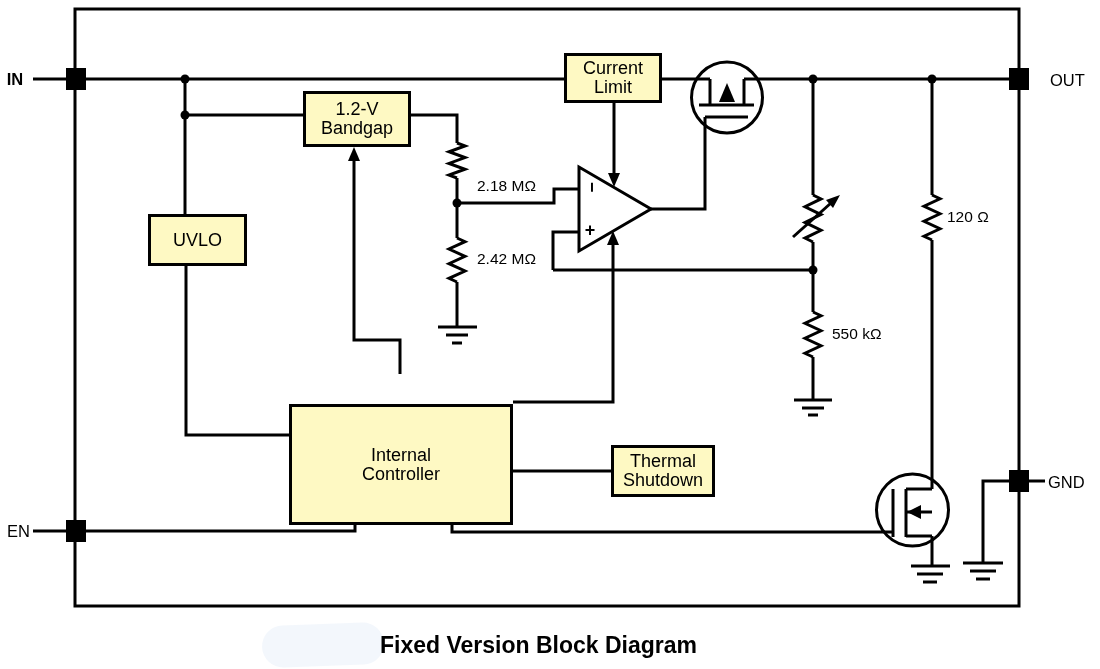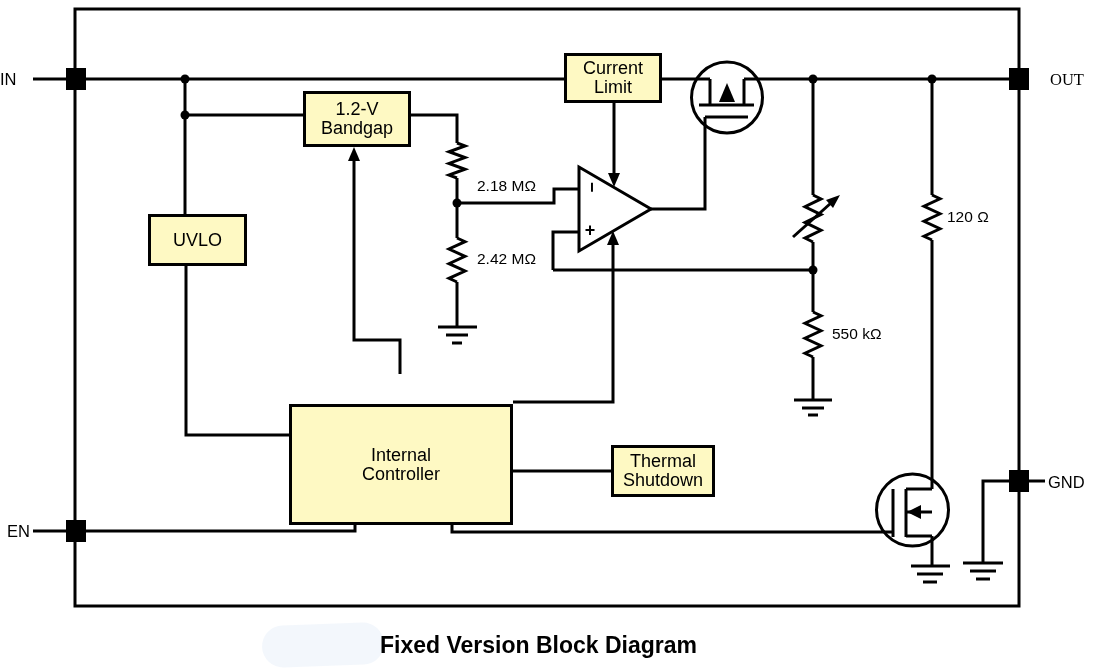--- a/index.html
+++ b/index.html
@@ -147,23 +147,23 @@
   </div>
   <div class="blk" style="left:289px;top:374px;width:224px;height:121px;margin-top:30px;">
     <div>Internal</div>
     <div>Controller</div>
   </div>
   <div class="blk" style="left:611px;top:445px;width:104px;height:52px;">
     <div>Thermal</div>
     <div>Shutdown</div>
   </div>
 
-  <div class="pinlabel" style="left:0px;top:70px;width:30px;text-align:left;">IN</div>
+  <div class="pinlabel" style="left:0px;top:70px;width:30px;text-align:center;font-weight:bold;">IN</div>
   <div class="pinlabel" style="left:0px;top:522px;width:30px;text-align:right;">EN</div>
-  <div class="pinlabel" style="left:1050px;top:71px;font-family:Liberation Serif, serif;">OUT</div>
+  <div class="pinlabel" style="left:1050px;top:71px;">OUT</div>
   <div class="pinlabel" style="left:1048px;top:473px;">GND</div>
 
   <div class="rlabel" style="left:477px;top:157px;margin-top:20px;">2.18 MΩ</div>
   <div class="rlabel" style="left:477px;top:250px;">2.42 MΩ</div>
   <div class="rlabel" style="left:832px;top:325px;">550 kΩ</div>
   <div class="rlabel" style="left:947px;top:208px;">120 Ω</div>
 
   <div id="smudge"></div>
   <div id="title">Fixed Version Block Diagram</div>
 

